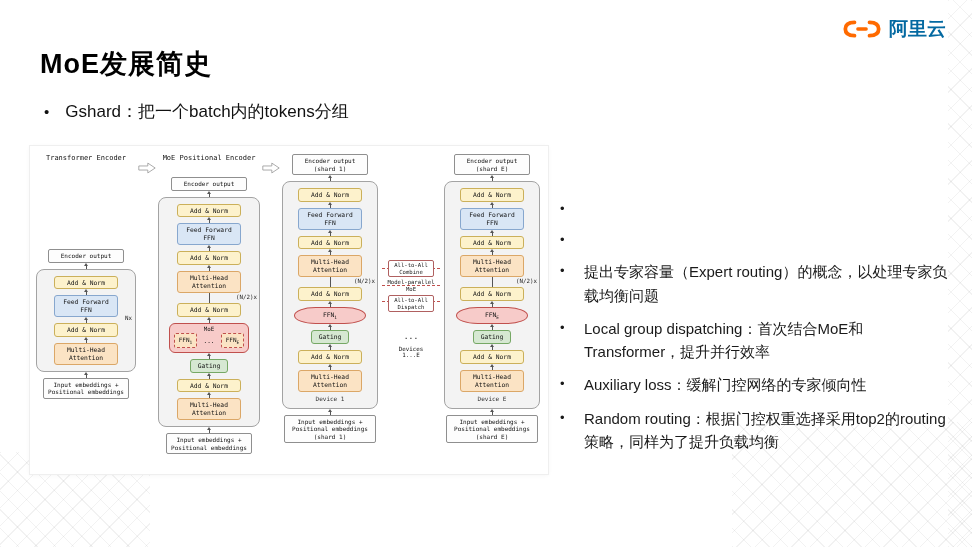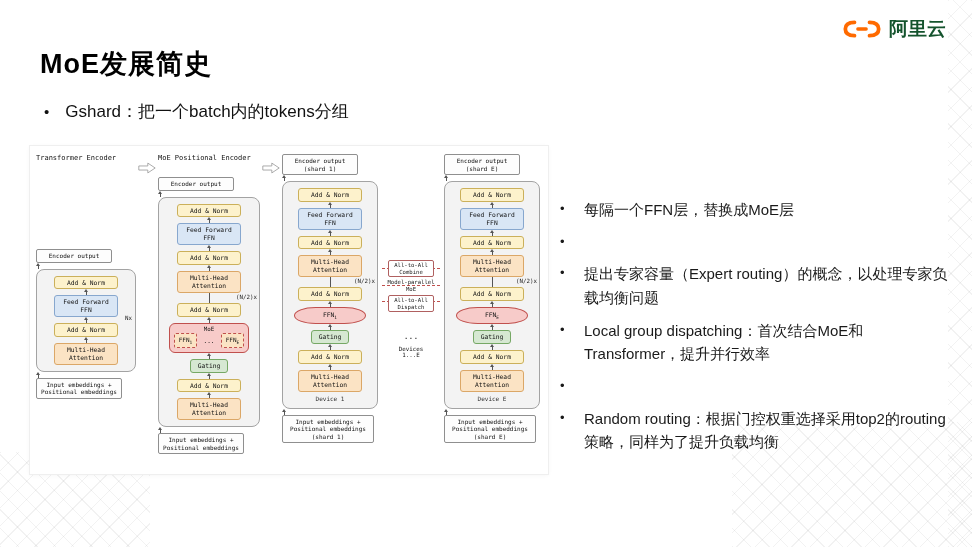--- a/index.html
+++ b/index.html
@@ -15,27 +15,27 @@
   .deco-bl{left:0;bottom:0;width:150px;height:95px}
   .deco-br{right:0;bottom:0;width:240px;height:125px}
 
   
   .title{position:absolute;left:40px;top:46px;font-size:27px;font-weight:bold;color:#000;letter-spacing:1px}
   .subtitle{position:absolute;left:44px;top:100px;font-size:17px;color:#111;display:flex;gap:16px;align-items:baseline}
   .sub-dot{font-size:15px}
 
   
   .logo{position:absolute;right:26px;top:16px;display:flex;align-items:center;gap:7px}
-  .logo-text{font-size:19px;font-weight:bold;color:#14532d}
+  .logo-text{font-size:19px;font-weight:bold;color:#0369a1}
 
   
   .diagram{position:absolute;left:30px;top:146px;width:518px;height:328px;background:#fff;
     box-shadow:0 0 0 1px #efefef, 0 1px 5px rgba(0,0,0,.05);
     font-family:"DejaVu Sans Mono",monospace;display:flex;align-items:flex-start;padding:8px 6px;gap:2px}
-  .dcol{display:flex;flex-direction:column;align-items:flex-start}
+  .dcol{display:flex;flex-direction:column;align-items:center}
   .dcol-left{width:100px}
   .dcol-mid{width:102px}
   .dtitle{font-size:7px;line-height:1.3;text-align:center;color:#111;min-height:20px;margin-bottom:3px;white-space:pre-line}
   .lpad{height:72px}
   .arrowcol{width:18px;display:flex;justify-content:center;padding-top:8px;flex:0 0 18px}
 
   .io{font-size:6px;line-height:1.25;border:1px solid #8f8f8f;background:#fdfdfd;border-radius:2px;
       padding:2px 3px;text-align:center;width:76px;color:#111}
   .io2{width:86px}
   .io3{width:92px}
@@ -347,33 +347,33 @@
         <div class="io io3">Input embeddings + Positional embeddings (shard E)</div>
       </div>
 
     </div>
   </div>
 </div>
 
 <div class="notes">
   <div class="note">
     <span class="dot">•</span>
-    <span>每隔一个FFN层，替换成MoE层</span>
   </div>
   <div class="note">
     <span class="dot">•</span>
   </div>
   <div class="note">
     <span class="dot">•</span>
     <span>提出专家容量（Expert routing）的概念，以处理专家负载均衡问题</span>
   </div>
   <div class="note">
     <span class="dot">•</span>
     <span>Local group dispatching：首次结合MoE和Transformer，提升并行效率</span>
   </div>
   <div class="note">
     <span class="dot">•</span>
+    <span>Auxiliary loss：缓解门控网络的专家倾向性</span>
   </div>
   <div class="note">
     <span class="dot">•</span>
     <span>Random routing：根据门控权重选择采用top2的routing策略，同样为了提升负载均衡</span>
   </div>
 </div>
 
 </body></html>

